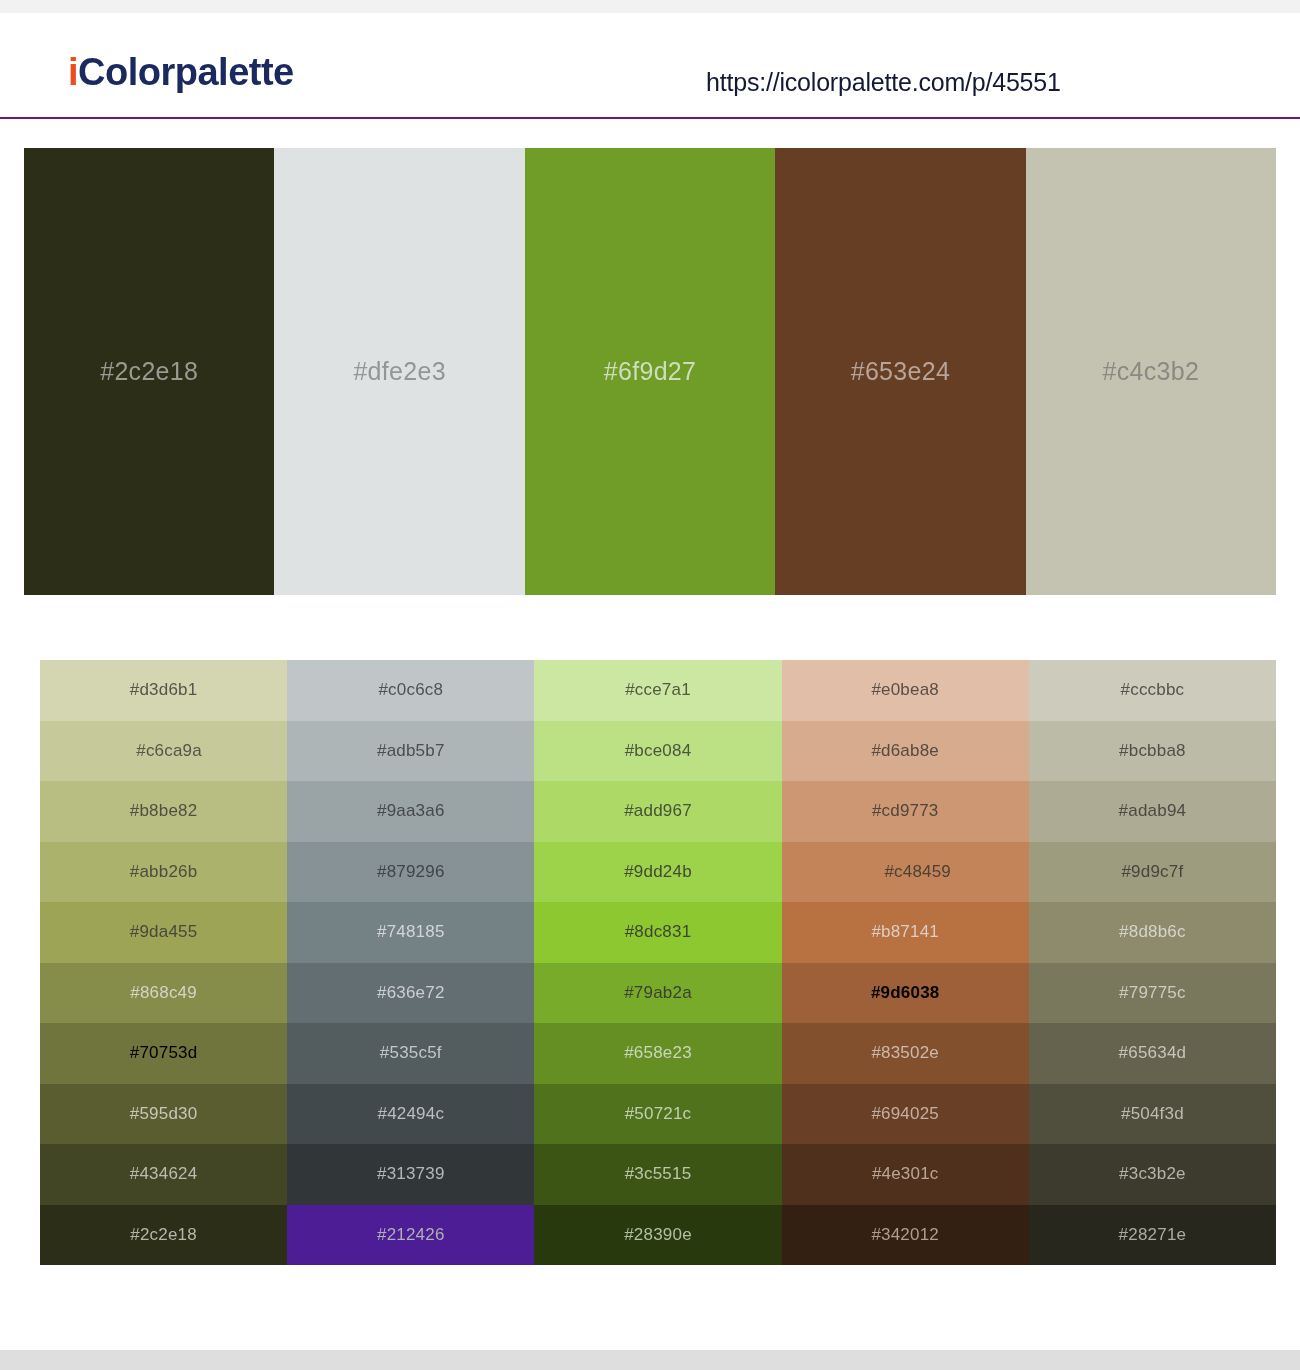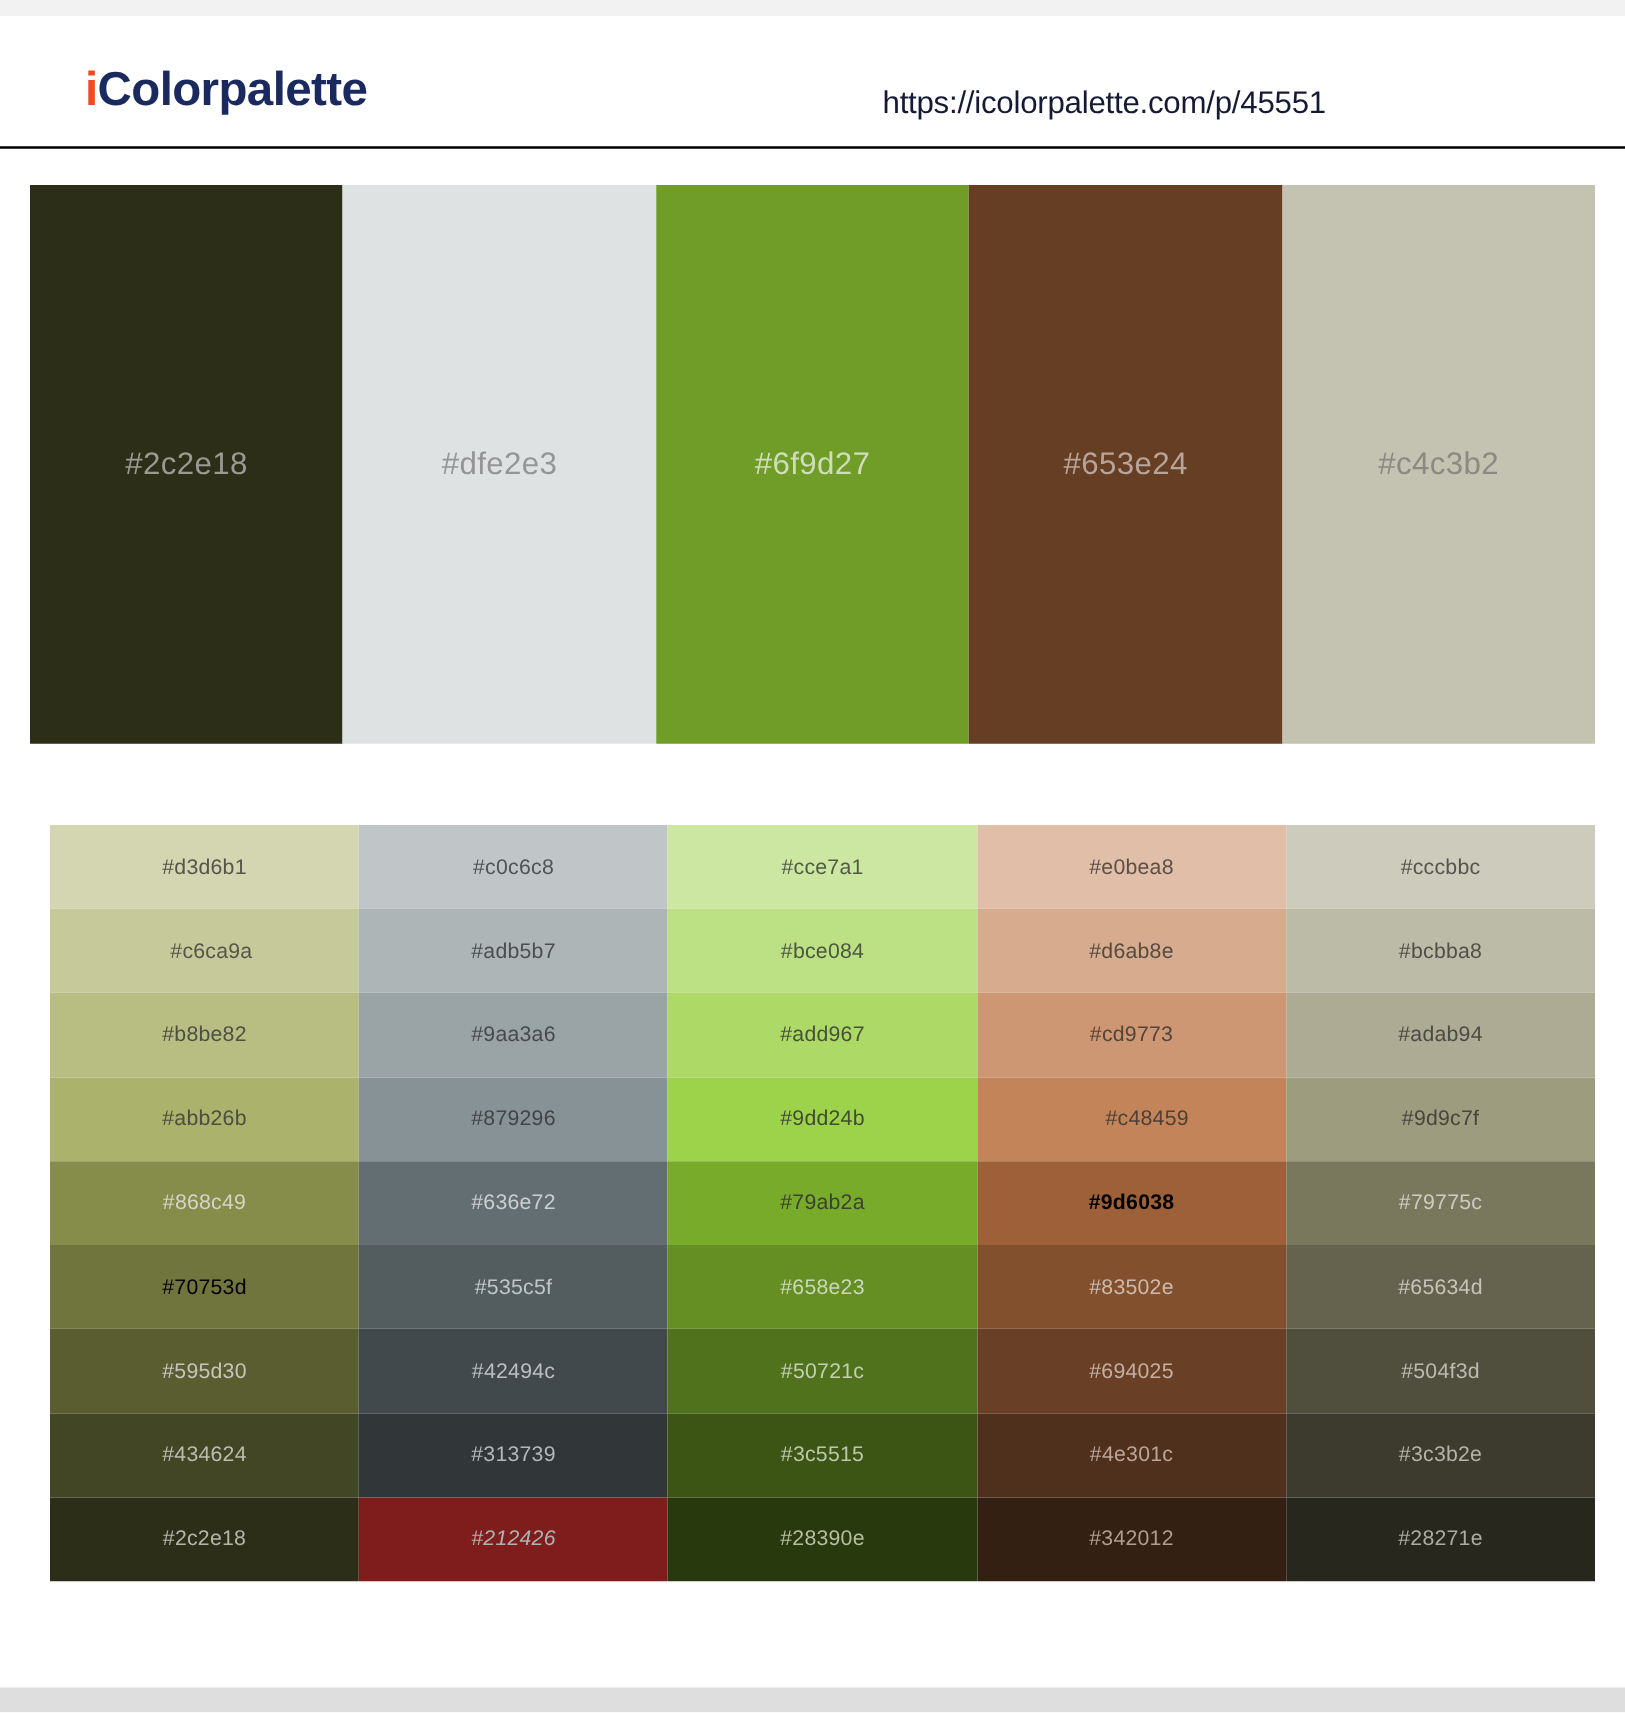--- a/index.html
+++ b/index.html
@@ -28,21 +28,21 @@
     background: #f2f2f2;
   }
 
   
   .site-header {
     position: absolute;
     top: 13px; left: 0;
     width: 1300px;
     height: 106px;
     background: #ffffff;
-    border-bottom: 2px solid #000000;
+    border-bottom: 2px solid #701a75;
     display: flex;
     align-items: center;
   }
 
   .brand {
     position: absolute;
     left: 68px;
     top: 40px;
     font-size: 38px;
     font-weight: bold;
@@ -222,20 +222,37 @@
           <span class="hex" style="color: rgb(67, 75, 52);">#9dd24b</span>
         </div>
         <div class="shade-cell" style="background: rgb(196, 132, 89);">
           <span class="hex" style="color: rgb(76, 64, 55); margin-left: 25px;">#c48459</span>
         </div>
         <div class="shade-cell" style="background: rgb(157, 156, 127);">
           <span class="hex" style="color: rgb(70, 70, 63);">#9d9c7f</span>
         </div>
       </div>
       <div class="shade-row">
+        <div class="shade-cell" style="background: rgb(157, 164, 85);">
+          <span class="hex" style="color: rgb(71, 74, 58);">#9da455</span>
+        </div>
+        <div class="shade-cell" style="background: rgb(116, 129, 133);">
+          <span class="hex" style="color: rgb(211, 214, 215);">#748185</span>
+        </div>
+        <div class="shade-cell" style="background: rgb(141, 200, 49);">
+          <span class="hex" style="color: rgb(62, 70, 48);">#8dc831</span>
+        </div>
+        <div class="shade-cell" style="background: rgb(184, 113, 65);">
+          <span class="hex" style="color: rgb(221, 205, 195);">#b87141</span>
+        </div>
+        <div class="shade-cell" style="background: rgb(141, 139, 108);">
+          <span class="hex" style="color: rgb(213, 212, 203);">#8d8b6c</span>
+        </div>
+      </div>
+      <div class="shade-row">
         <div class="shade-cell" style="background: rgb(134, 140, 73);">
           <span class="hex" style="color: rgb(212, 213, 201);">#868c49</span>
         </div>
         <div class="shade-cell" style="background: rgb(99, 110, 114);">
           <span class="hex" style="color: rgb(203, 207, 208);">#636e72</span>
         </div>
         <div class="shade-cell" style="background: rgb(121, 171, 42);">
           <span class="hex" style="color: rgb(58, 65, 48);">#79ab2a</span>
         </div>
         <div class="shade-cell" style="background: rgb(157, 96, 56);">
@@ -293,21 +310,21 @@
           <span class="hex" style="color: rgb(187, 166, 152);">#4e301c</span>
         </div>
         <div class="shade-cell" style="background: rgb(60, 59, 46);">
           <span class="hex" style="color: rgb(180, 179, 170);">#3c3b2e</span>
         </div>
       </div>
       <div class="shade-row">
         <div class="shade-cell" style="background: rgb(44, 46, 24);">
           <span class="hex" style="color: rgb(182, 183, 171);">#2c2e18</span>
         </div>
-        <div class="shade-cell" style="background: #7f1d1d; font-style: italic;">
+        <div class="shade-cell" style="background: #4c1d95;">
           <span class="hex" style="color: rgb(174, 176, 177);">#212426</span>
         </div>
         <div class="shade-cell" style="background: rgb(40, 57, 14);">
           <span class="hex" style="color: rgb(179, 191, 163);">#28390e</span>
         </div>
         <div class="shade-cell" style="background: rgb(52, 32, 18);">
           <span class="hex" style="color: rgb(178, 156, 142);">#342012</span>
         </div>
         <div class="shade-cell" style="background: rgb(40, 39, 30);">
           <span class="hex" style="color: rgb(172, 171, 162);">#28271e</span>

